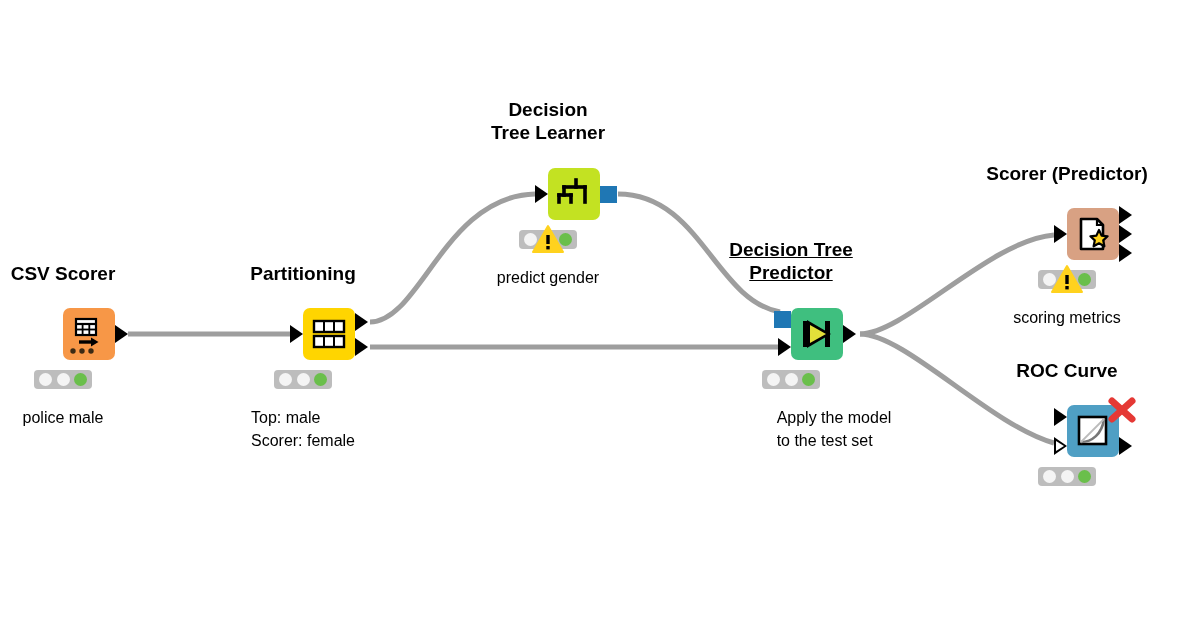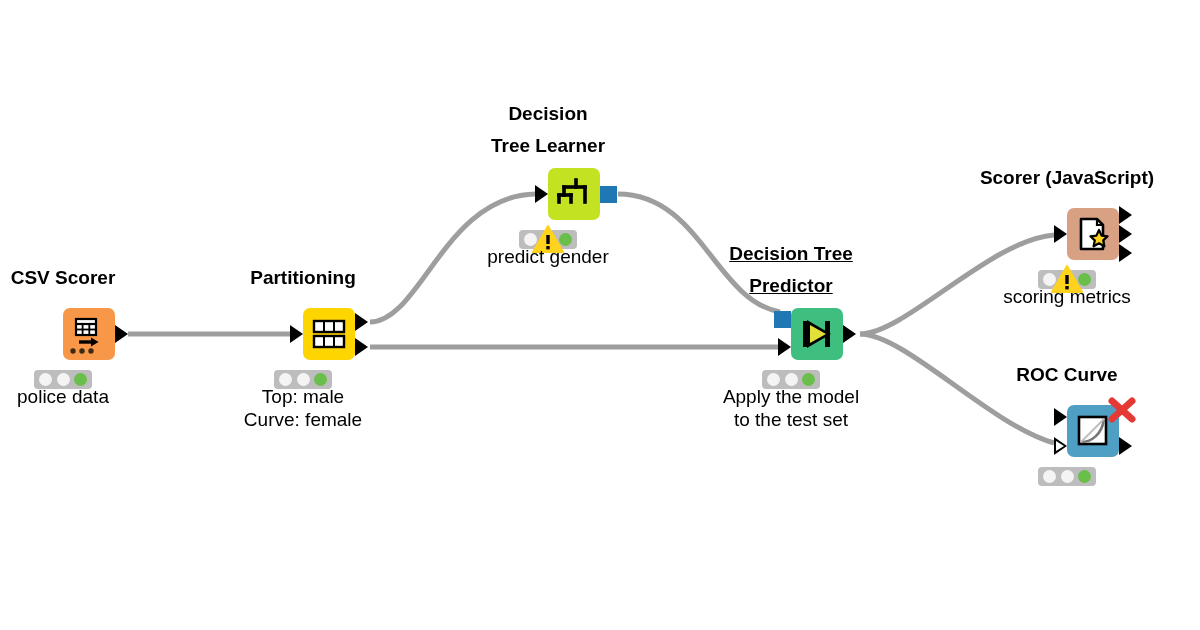--- a/index.html
+++ b/index.html
@@ -27,21 +27,21 @@
     width: 0; height: 0;
   }
   .node-title {
     position: absolute;
     left: 50%;
     transform: translateX(-50%);
     white-space: nowrap;
     text-align: center;
     font-weight: bold;
     font-size: 19px;
-    line-height: 32px;
+    line-height: 23px;
     color: #000000;
   }
   .node-body {
     position: absolute;
     left: 0; top: 0;
     width: 52px; height: 52px;
     border-radius: 7px;
     display: flex;
     align-items: center;
     justify-content: center;
@@ -68,24 +68,23 @@
     position: absolute;
     left: 50%;
     top: 56px;
     transform: translateX(-50%);
     width: 32px; height: 30px;
   }
   .node-sub {
     position: absolute;
     left: 50%;
     transform: translateX(-50%);
-    top: 77px;
+    top: 98px;
     white-space: nowrap;
-    text-align: center;
-    font-size: 19px;
+    font-size: 16px;
     line-height: 23px;
     color: #000000;
   }
 
   
   .port-in, .port-out {
     position: absolute;
     width: 0; height: 0;
     border-top: 9px solid transparent;
     border-bottom: 9px solid transparent;
@@ -164,21 +163,21 @@
     </div>
 
     <div class="port-out" style="left:52px; top:17px;"></div>
 
     <div class="status">
       <span class="lamp"></span>
       <span class="lamp"></span>
       <span class="lamp green"></span>
     </div>
 
-    <div class="node-sub">police data</div>
+    <div class="node-sub">police male</div>
   </div>
 
   <div class="node" style="left:303px; top:308px;">
     <div class="node-title" style="top:-46px;">Partitioning</div>
 
     <div class="node-body" style="background:#ffd500;">
       <svg class="icon" width="40" height="34" viewBox="0 0 40 34">
         <g stroke="#000" stroke-width="2.4" fill="#fff">
           <rect x="5" y="4" width="30" height="11"></rect>
           <rect x="5" y="19" width="30" height="11"></rect>
@@ -196,21 +195,21 @@
     <div class="port-out" style="left:52px; top:5px;"></div>
     <div class="port-out" style="left:52px; top:30px;"></div>
 
     <div class="status">
       <span class="lamp"></span>
       <span class="lamp"></span>
       <span class="lamp green"></span>
     </div>
 
     <div class="node-sub" style="white-space:pre;">Top: male
-Curve: female</div>
+Scorer: female</div>
   </div>
 
   <div class="node" style="left:548px; top:168px;">
     <div class="node-title" style="top:-70px; white-space:pre;">Decision
 Tree Learner</div>
 
     <div class="node-body" style="background:#c3e222;">
       <svg class="icon" width="38" height="32" viewBox="0 0 38 32">
         <g stroke="#000" stroke-width="3.6" fill="none" stroke-linecap="square">
 
@@ -262,26 +261,26 @@
     <div class="port-blue" style="left:-17px; top:3px;"></div>
     <div class="port-in" style="left:-13px; top:30px;"></div>
     <div class="port-out" style="left:52px; top:17px;"></div>
 
     <div class="status">
       <span class="lamp"></span>
       <span class="lamp"></span>
       <span class="lamp green"></span>
     </div>
 
-    <div class="node-sub" style="white-space:pre;">Apply the model
+    <div class="node-sub" style="white-space:pre;margin-left:43px;">Apply the model
 to the test set</div>
   </div>
 
   <div class="node" style="left:1067px; top:208px;">
-    <div class="node-title" style="top:-46px;">Scorer (JavaScript)</div>
+    <div class="node-title" style="top:-46px;">Scorer (Predictor)</div>
 
     <div class="node-body" style="background:#d8a183;">
       <svg class="icon" width="34" height="36" viewBox="0 0 34 36">
         <path d="M5 3 L21 3 L27 9 L27 33 L5 33 Z" fill="#fff" stroke="#000" stroke-width="2.6" stroke-linejoin="round"></path>
         <path d="M21 3 L21 9 L27 9" fill="none" stroke="#000" stroke-width="2.2"></path>
 
         <path d="M23 14 L25.6 19.6 L31.6 20.3 L27.2 24.4 L28.4 30.3 L23 27.3 L17.6 30.3 L18.8 24.4 L14.4 20.3 L20.4 19.6 Z" fill="#ffd21e" stroke="#000" stroke-width="2.2" stroke-linejoin="round"></path>
       </svg>
     </div>
 

